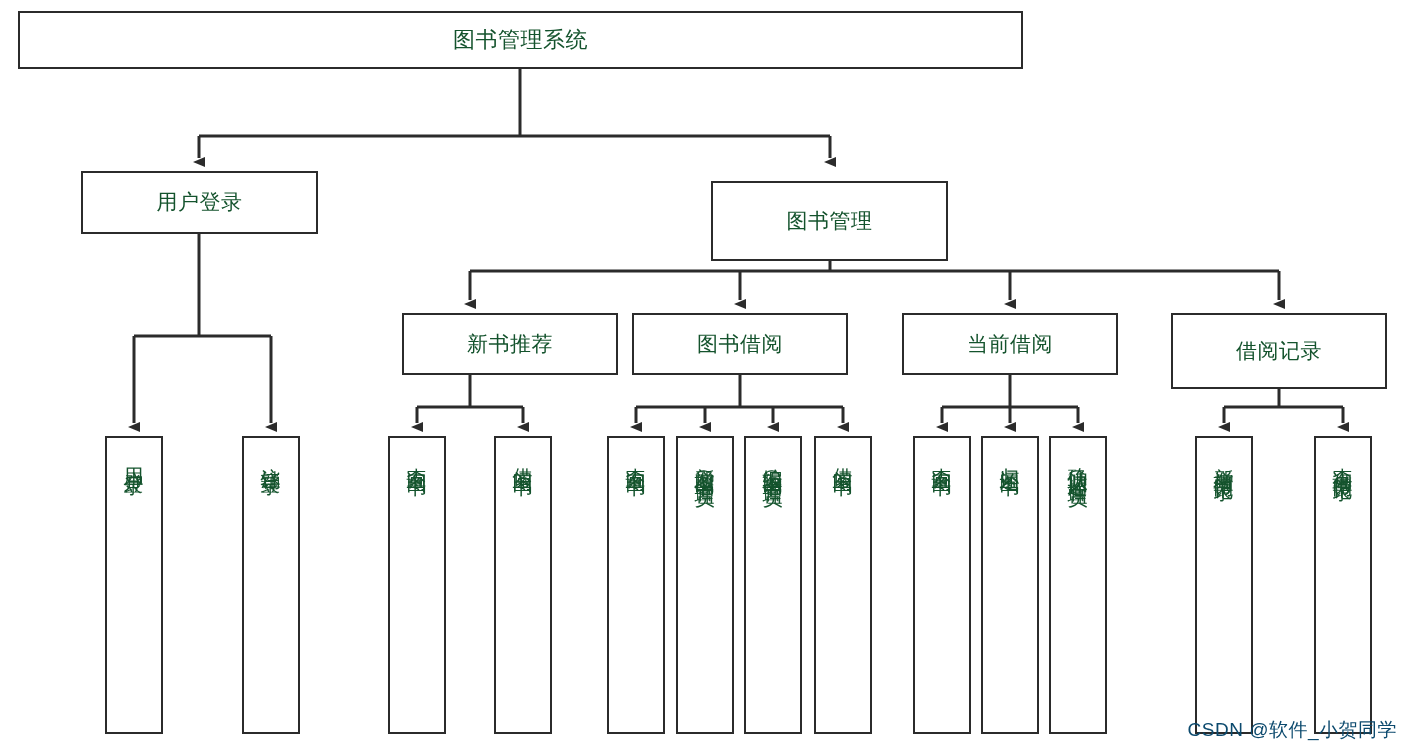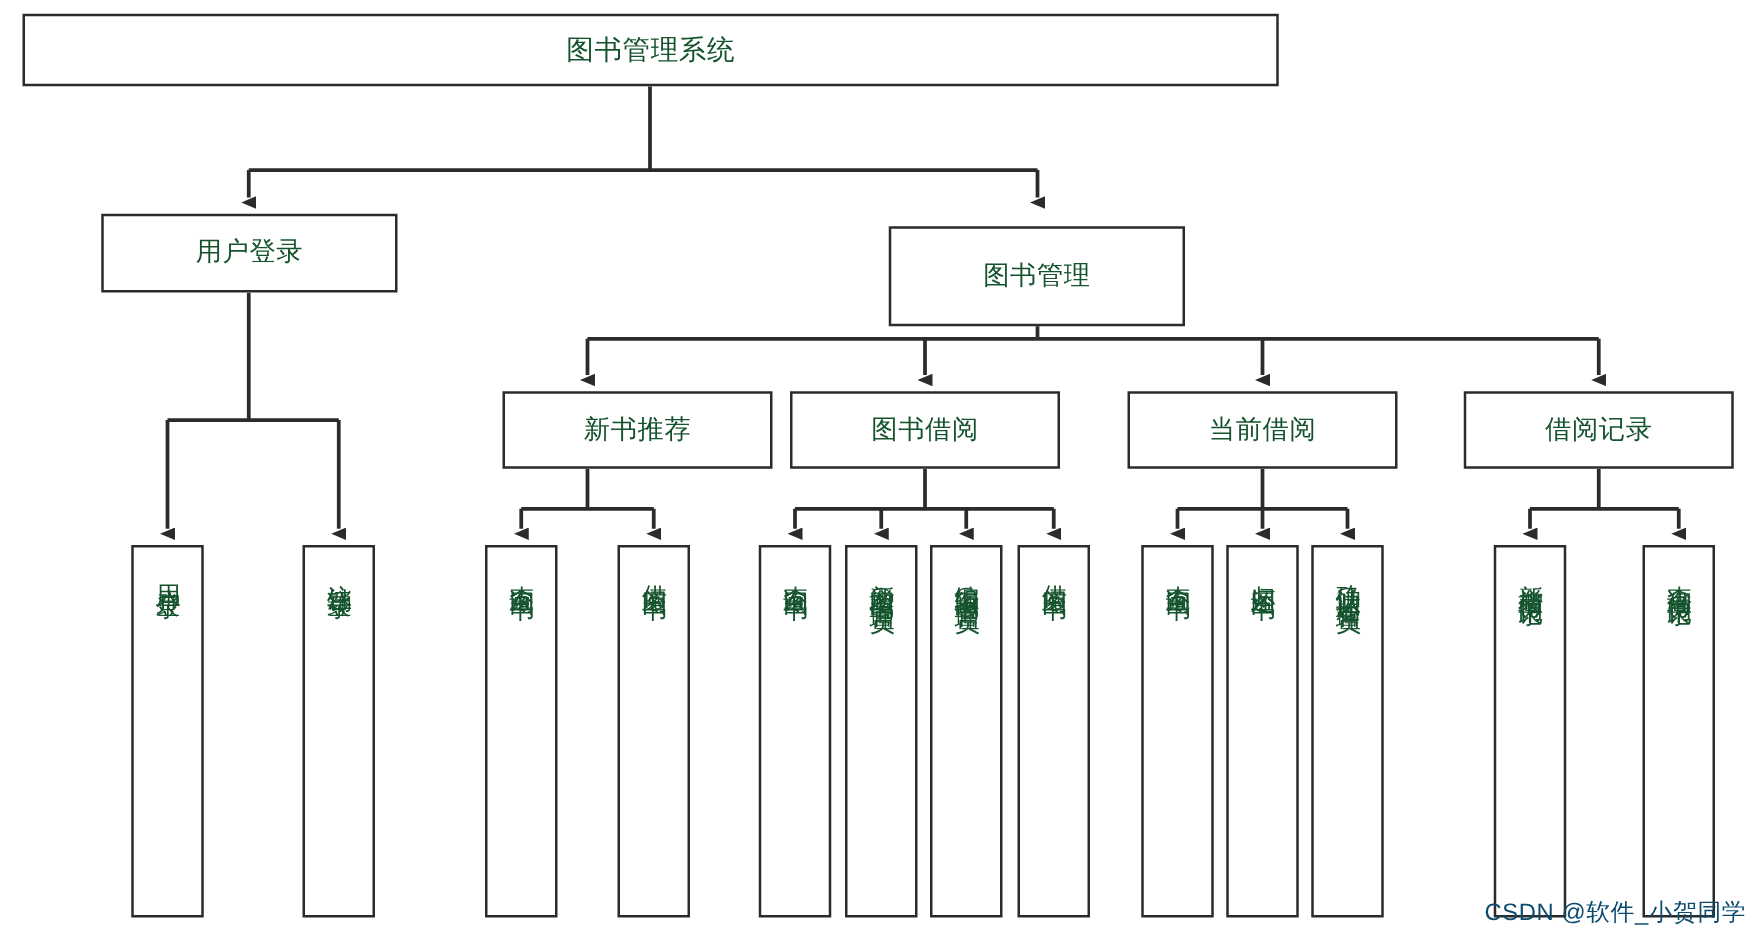--- a/index.html
+++ b/index.html
@@ -132,21 +132,21 @@
 
   <div class="node" style="left:362px; top:313px; width:216px; height:62px;margin-left:40px;">
     <span class="label">新书推荐</span>
   </div>
   <div class="node" style="left:902px; top:313px; width:216px; height:62px;">
     <span class="label">当前借阅</span>
   </div>
   <div class="node" style="left:632px; top:313px; width:216px; height:62px;">
     <span class="label">图书借阅</span>
   </div>
-  <div class="node" style="left:1171px; top:313px; width:216px; height:62px;">
+  <div class="node" style="left:1171px; top:313px; width:216px; height:76px;">
     <span class="label">借阅记录</span>
   </div>
 
   <div class="node leaf" style="left:105px; top:436px; width:58px; height:298px;">
     <span class="label">用户登录</span>
   </div>
   <div class="node leaf" style="left:242px; top:436px; width:58px; height:298px;">
     <span class="label">注销登录</span>
   </div>
 

